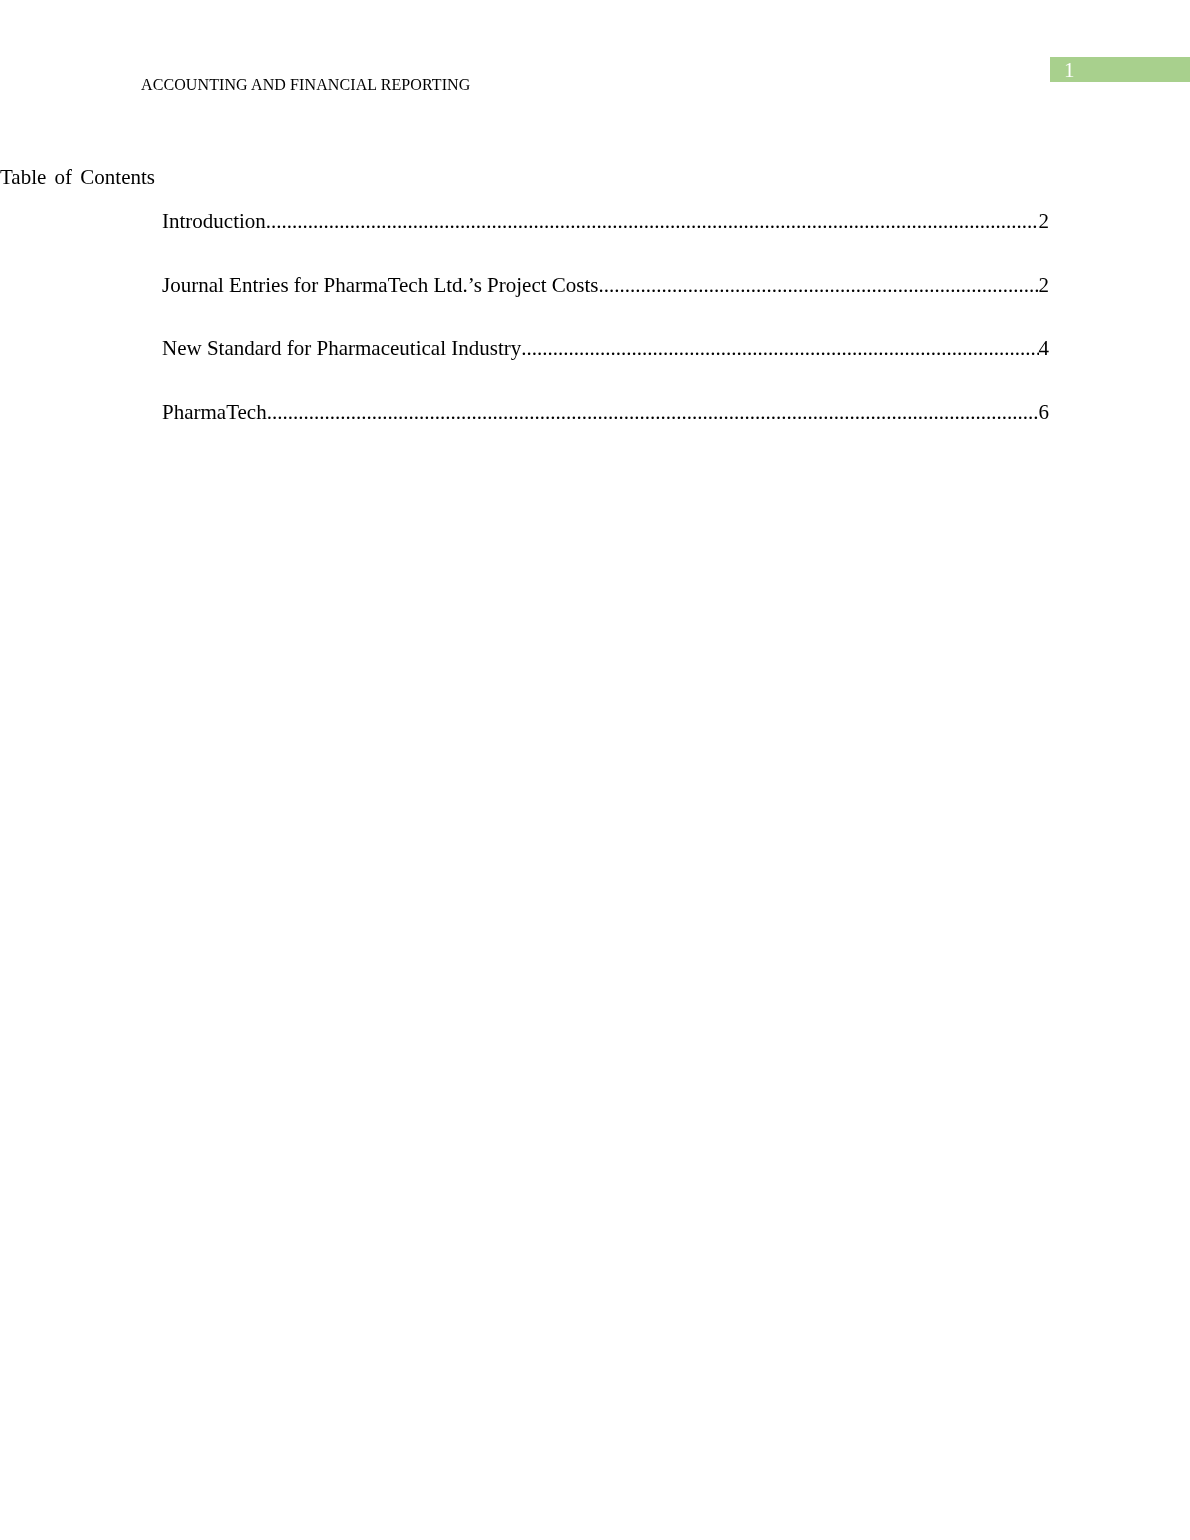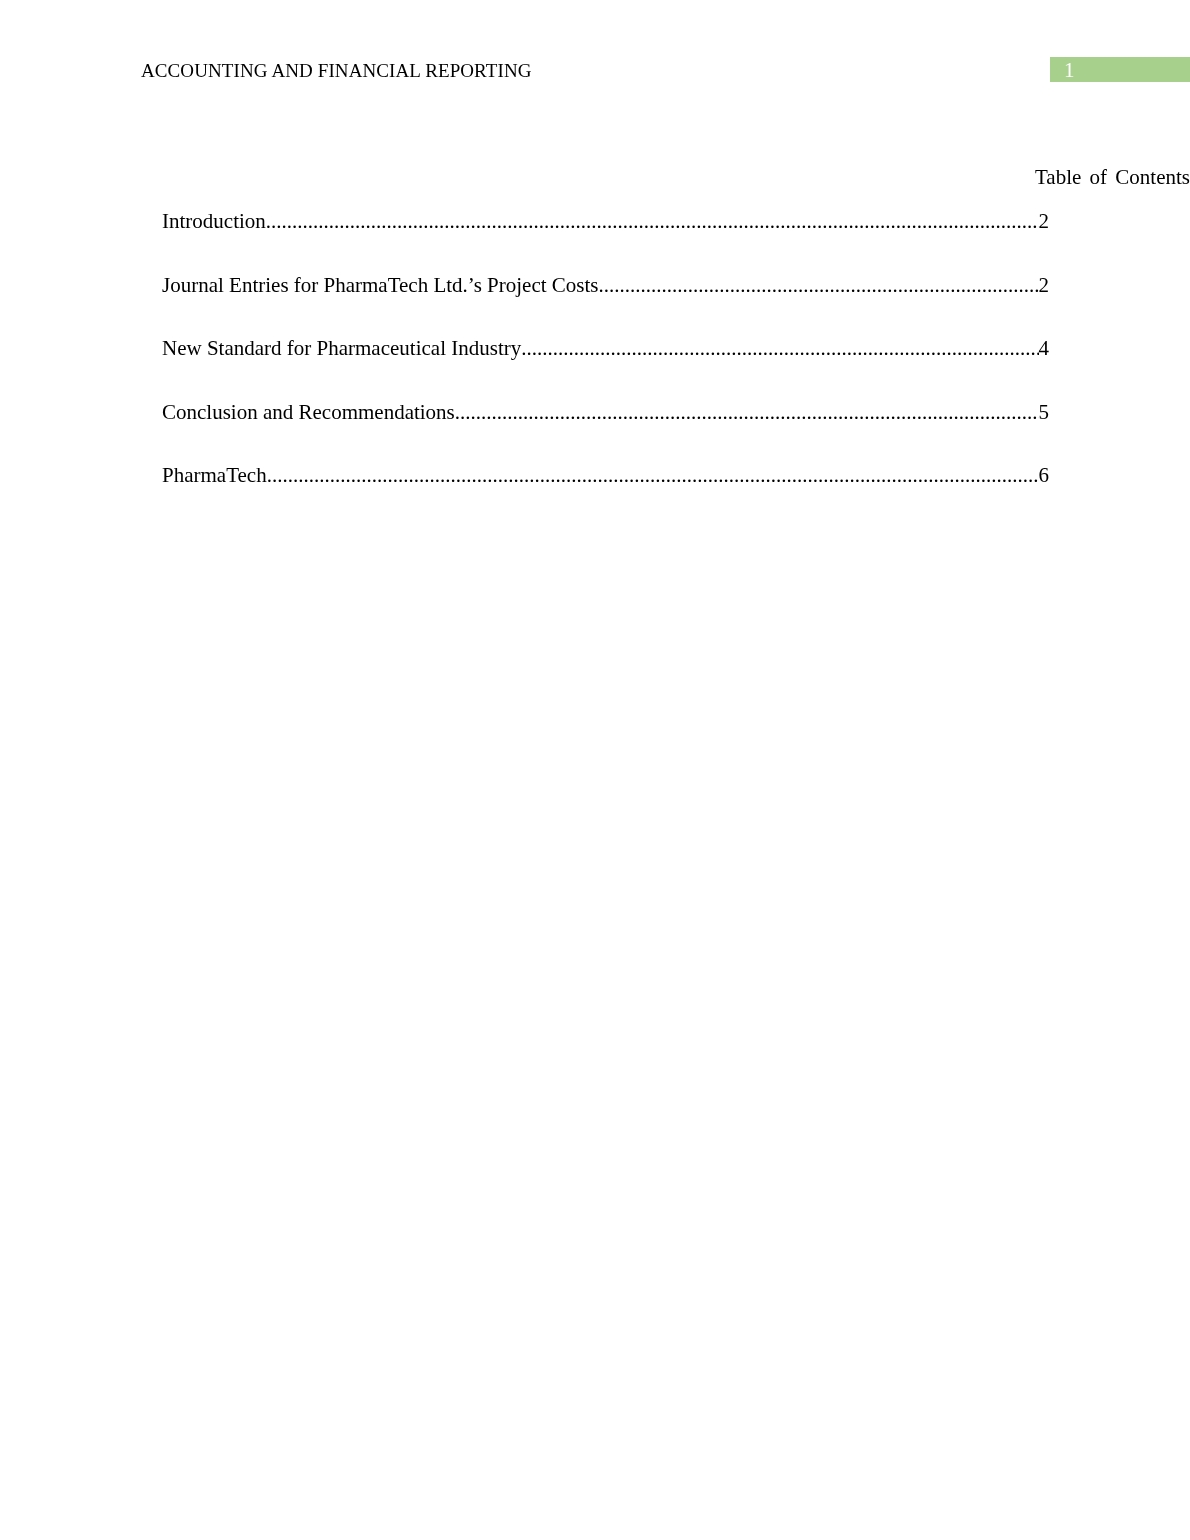--- a/index.html
+++ b/index.html
@@ -8,22 +8,22 @@
       height: 1540px;
       background: #ffffff;
       position: relative;
       overflow: hidden;
       font-family: "Liberation Serif", serif;
       color: #000000;
     }
     .header-title {
       position: absolute;
       left: 141px;
-      top: 58px;
-      font-size: 19px;
+      top: 72px;
+      font-size: 16px;
       line-height: 26px;
       letter-spacing: 0.1px;
       white-space: nowrap;
     }
     .page-badge {
       position: absolute;
       left: 1050px;
       top: 57px;
       width: 140px;
       height: 25px;
@@ -35,21 +35,21 @@
       top: 0px;
       font-size: 21px;
       line-height: 26px;
       color: #ffffff;
     }
     .toc-title {
       position: absolute;
       left: 0;
       width: 1190px;
       top: 163px;
-      text-align: right;
+      text-align: left;
       font-size: 21px;
       line-height: 28px;
       word-spacing: 3px;
     }
     .toc-list {
       position: absolute;
       left: 162px;
       top: 207px;
       width: 887px;
       margin: 0;
@@ -100,22 +100,17 @@
     <span class="label">Journal Entries for PharmaTech Ltd.’s Project Costs</span>
     <span class="leader"></span>
     <span class="pg">2</span>
   </li>
   <li class="toc-entry">
     <span class="label">New Standard for Pharmaceutical Industry</span>
     <span class="leader"></span>
     <span class="pg">4</span>
   </li>
   <li class="toc-entry">
-    <span class="label">Conclusion and Recommendations</span>
-    <span class="leader"></span>
-    <span class="pg">5</span>
-  </li>
-  <li class="toc-entry">
     <span class="label">PharmaTech</span>
     <span class="leader"></span>
     <span class="pg">6</span>
   </li>
 </ul>
 
 </body></html>

